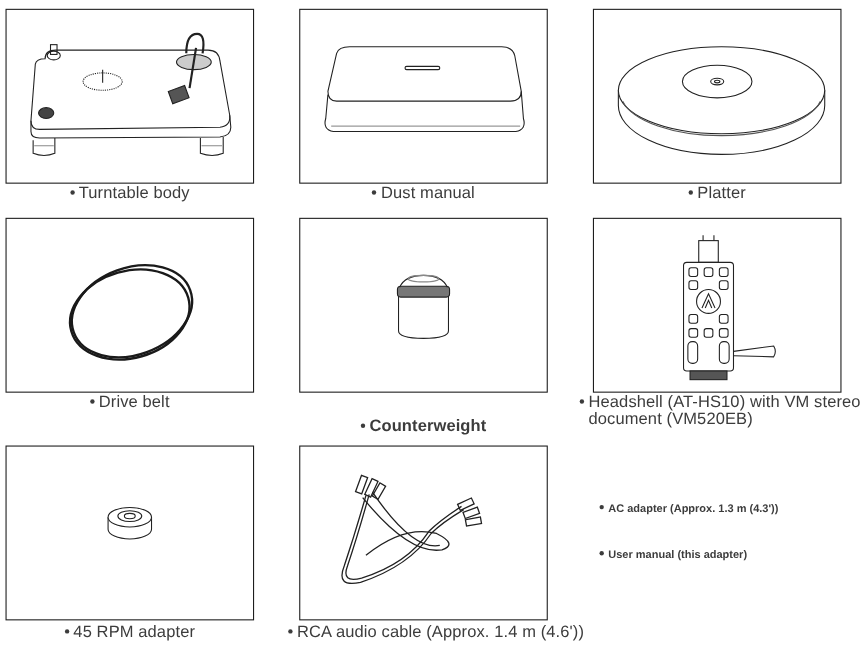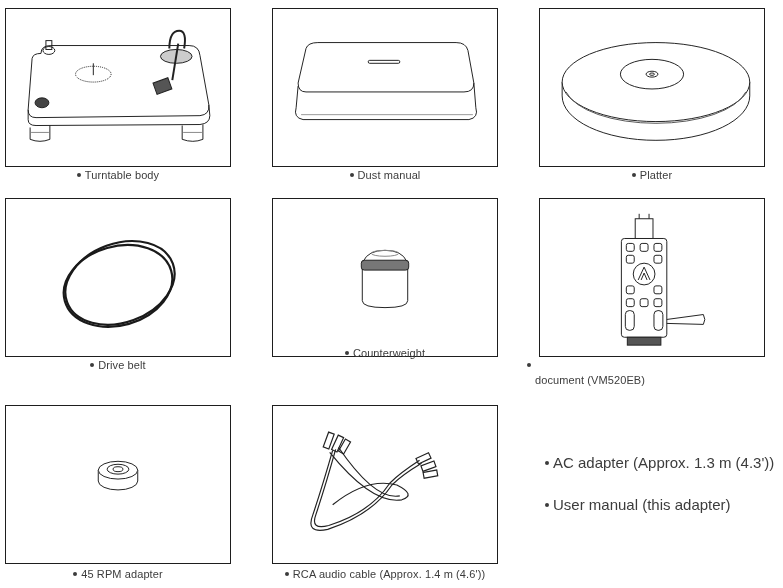--- a/index.html
+++ b/index.html
@@ -1,23 +1,23 @@
 <!DOCTYPE html>
 <html><head>
 <meta charset="utf-8">
 <style>
   html, body { margin: 0; padding: 0; background: #ffffff; }
   body { width: 783px; height: 588px; position: relative; overflow: hidden;
          font-family: "Liberation Sans", "DejaVu Sans", sans-serif; color: #3a3a3a; }
   .box { position: absolute; border: 1.3px solid #1e1e1e; background: #fff; box-sizing: border-box; }
   .box svg { position: absolute; left: 0; top: 0; width: 100%; height: 100%; }
-  .cap { position: absolute; font-size: 11px; line-height: 15px; color: #3c3c3c; white-space: nowrap; letter-spacing: 0.1px; }
+  .cap { position: absolute; font-size: 15px; line-height: 15px; color: #3c3c3c; white-space: nowrap; letter-spacing: 0.1px; }
   .cap.center { text-align: center; }
   .bullet { display: inline-block; width: 4px; height: 4px; border-radius: 50%; background: #3c3c3c; vertical-align: middle; margin-right: 4px; position: relative; top: -1px; }
-  .note { position: absolute; font-size: 15px; line-height: 16px; color: #3c3c3c; white-space: nowrap; }
+  .note { position: absolute; font-size: 10px; line-height: 16px; color: #3c3c3c; white-space: nowrap; font-weight: bold; }
 </style>
 </head>
 <body>
 
 <div class="box" style="left:5px;top:8px;width:226px;height:159px;">
   <svg viewBox="0 0 226 159">
     <g fill="none" stroke="#222" stroke-width="1">
       <path d="M35 45 Q35 37 45 37 L185 37 Q195 37 196 47 L205 97 Q206 107 196 108 L30 110 Q22 110 22 102 L26 50 Q27 45 35 45 Z" fill="#fff"></path>
       <path d="M22 102 L22 112 Q22 118 30 118 L196 117 Q206 116 206 108 L205 97"></path>
       <path d="M24 120 L24 132 Q34 136 44 132 L44 118"></path>
@@ -85,21 +85,21 @@
 <div class="box" style="left:272px;top:198px;width:226px;height:159px;">
   <svg viewBox="0 0 226 159">
     <g fill="none" stroke="#222" stroke-width="1">
       <path d="M90 69 L90 103 Q90 110 113 110 Q136 110 136 103 L136 69"></path>
       <rect x="89" y="62" width="48" height="10" rx="3" fill="#777"></rect>
       <path d="M91 63 Q96 52 113 52 Q130 52 135 63"></path>
       <ellipse cx="113" cy="55" rx="14" ry="3" stroke="#888"></ellipse>
     </g>
   </svg>
 </div>
-<div class="cap center" style="left:272px;top:346px;width:226px;">
+<div class="cap center" style="left:272px;top:380px;width:226px;font-weight:bold;">
   <span class="bullet"></span><span>Counterweight</span>
 </div>
 
 <div class="box" style="left:539px;top:198px;width:226px;height:159px;">
   <svg viewBox="0 0 226 159">
     <g fill="none" stroke="#222" stroke-width="1">
       <rect x="96" y="20" width="18" height="20"></rect>
       <line x1="100" y1="15" x2="100" y2="20"></line>
         <line x1="110" y1="15" x2="110" y2="20"></line>
       <rect x="82" y="40" width="46" height="100" rx="3" fill="#fff"></rect>
@@ -118,21 +118,21 @@
       </g>
       <circle cx="105" cy="76" r="11"></circle>
       <path d="M99 82 L105 69 L111 82 M102 82 L105 75 L108 82"></path>
       <rect x="86" y="113" width="9" height="20" rx="4"></rect>
       <rect x="115" y="113" width="9" height="20" rx="4"></rect>
       <path d="M128 122 L165 117 Q168 122 165 127 L128 126"></path>
     </g>
   </svg>
 </div>
 <div class="cap" style="left:527px;top:358px;">
-  <span class="bullet"></span><br>
+  <span class="bullet"></span><span>Headshell (AT-HS10) with VM stereo</span><br>
   <span style="padding-left:8px;">document (VM520EB)</span>
 </div>
 
 <div class="box" style="left:5px;top:405px;width:226px;height:159px;">
   <svg viewBox="0 0 226 159">
     <g fill="none" stroke="#222" stroke-width="1">
       <path d="M93 65 L93 76 A20 9 0 0 0 133 76 L133 65"></path>
       <ellipse cx="113" cy="65" rx="20" ry="9" fill="#fff"></ellipse>
       <ellipse cx="113" cy="64" rx="11" ry="5"></ellipse>
       <ellipse cx="113" cy="64" rx="5" ry="2.5"></ellipse>

